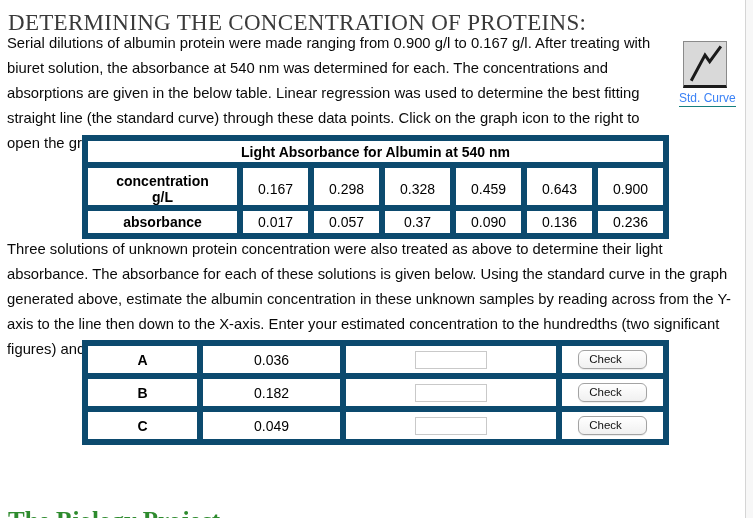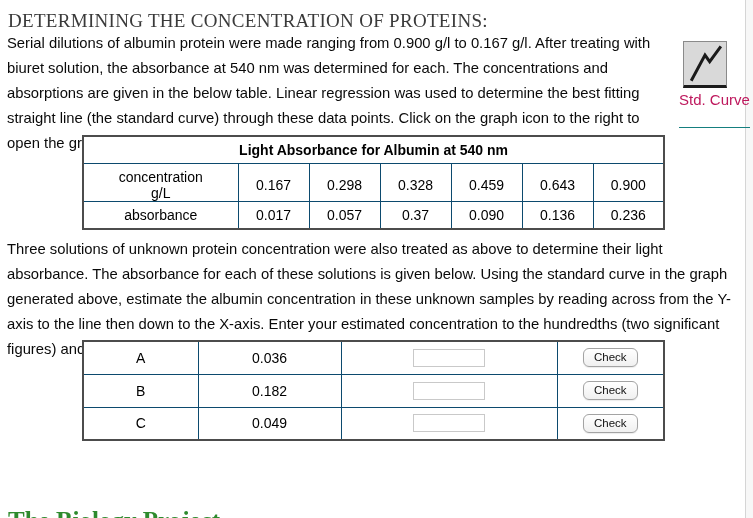--- a/index.html
+++ b/index.html
@@ -15,21 +15,21 @@
   .right-strip {
     position: absolute; top: 0; right: 0;
     width: 8px; height: 518px;
     background: #f7f7f7;
     border-left: 1px solid #d5d5d5;
   }
 
   .page-title {
     position: absolute; left: 8px; top: 10px;
     font-family: "Liberation Serif", serif;
-    font-size: 19px; font-weight: 500;
+    font-size: 23px; font-weight: 500;
     letter-spacing: 0.3px;
     color: #3a3a3a;
     white-space: nowrap;
   }
 
   .para {
     position: absolute;
     font-size: 14.8px;
     line-height: 25px;
     color: #0a0a0a;
@@ -43,68 +43,68 @@
     width: 44px; height: 47px;
     background: #d9d9d9;
     border: 1px solid #8a8a8a;
     border-bottom: 3px solid #1c1c1c;
     cursor: pointer;
   }
   .curve-icon svg { display: block; width: 100%; height: 100%; }
   .curve-link {
     display: inline-block;
     margin-top: 3px; margin-left: -4px;
-    font-size: 15px;
-    color: #be185d;
+    font-size: 12px;
+    color: #3b82f6;
     border-bottom: 1px solid #157f7f;
-    padding-bottom: 19px;
+    padding-bottom: 1px;
     cursor: pointer;
     white-space: nowrap;
   }
 
   table.data-table {
     position: absolute;
     left: 82px;
     border-collapse: collapse;
     table-layout: fixed;
     width: 581px;
     background: #fff;
   }
   table.data-table td {
-    border: 1px solid #0c4a6e;
+    border: 6px solid #0c4a6e;
     text-align: center;
     vertical-align: middle;
     font-size: 14px;
     margin-left: 44px;
   }
   table.standards { top: 135px; }
   table.standards { border: 2px solid #4c4c4c; }
   table.unknowns  { top: 340px; border: 2px solid #4c4c4c; }
 
   .tbl-title { font-weight: bold; font-size: 13.5px; height: 27px; }
   .row-conc td { height: 38px; vertical-align: top; padding-top: 5px; }
   .row-abs td { height: 28px; }
-  .hdr { font-weight: normal; font-size: 13.5px; }
+  .hdr { font-weight: bold; font-size: 13.5px; }
   .hdr-2line { line-height: 16px; }
 
   table.unknowns .uhead td { height: 40px; vertical-align: top; padding-top: 6px; }
   table.unknowns .urow td { height: 33px; }
 
   .est-input {
     width: 72px; height: 18px;
     border: 1px solid #c9c9c9;
     background: #fff;
     font-size: 12px;
     padding: 1px 3px;
   }
   .check-btn {
     font-family: "Liberation Sans", sans-serif;
     font-size: 11.5px;
     color: #111;
-    padding: 2px 10px 3px 10px;
+    padding: 2px 24px 3px 10px;
     background: linear-gradient(#ffffff, #f0f0f0);
     border: 1px solid #a3a3a3;
     border-radius: 6px;
     box-shadow: 0 1px 1px rgba(0,0,0,0.08);
     cursor: pointer;
   }
 
   .footer-logo {
     position: absolute; left: 8px; top: 507px;
     font-family: "Liberation Serif", serif;

